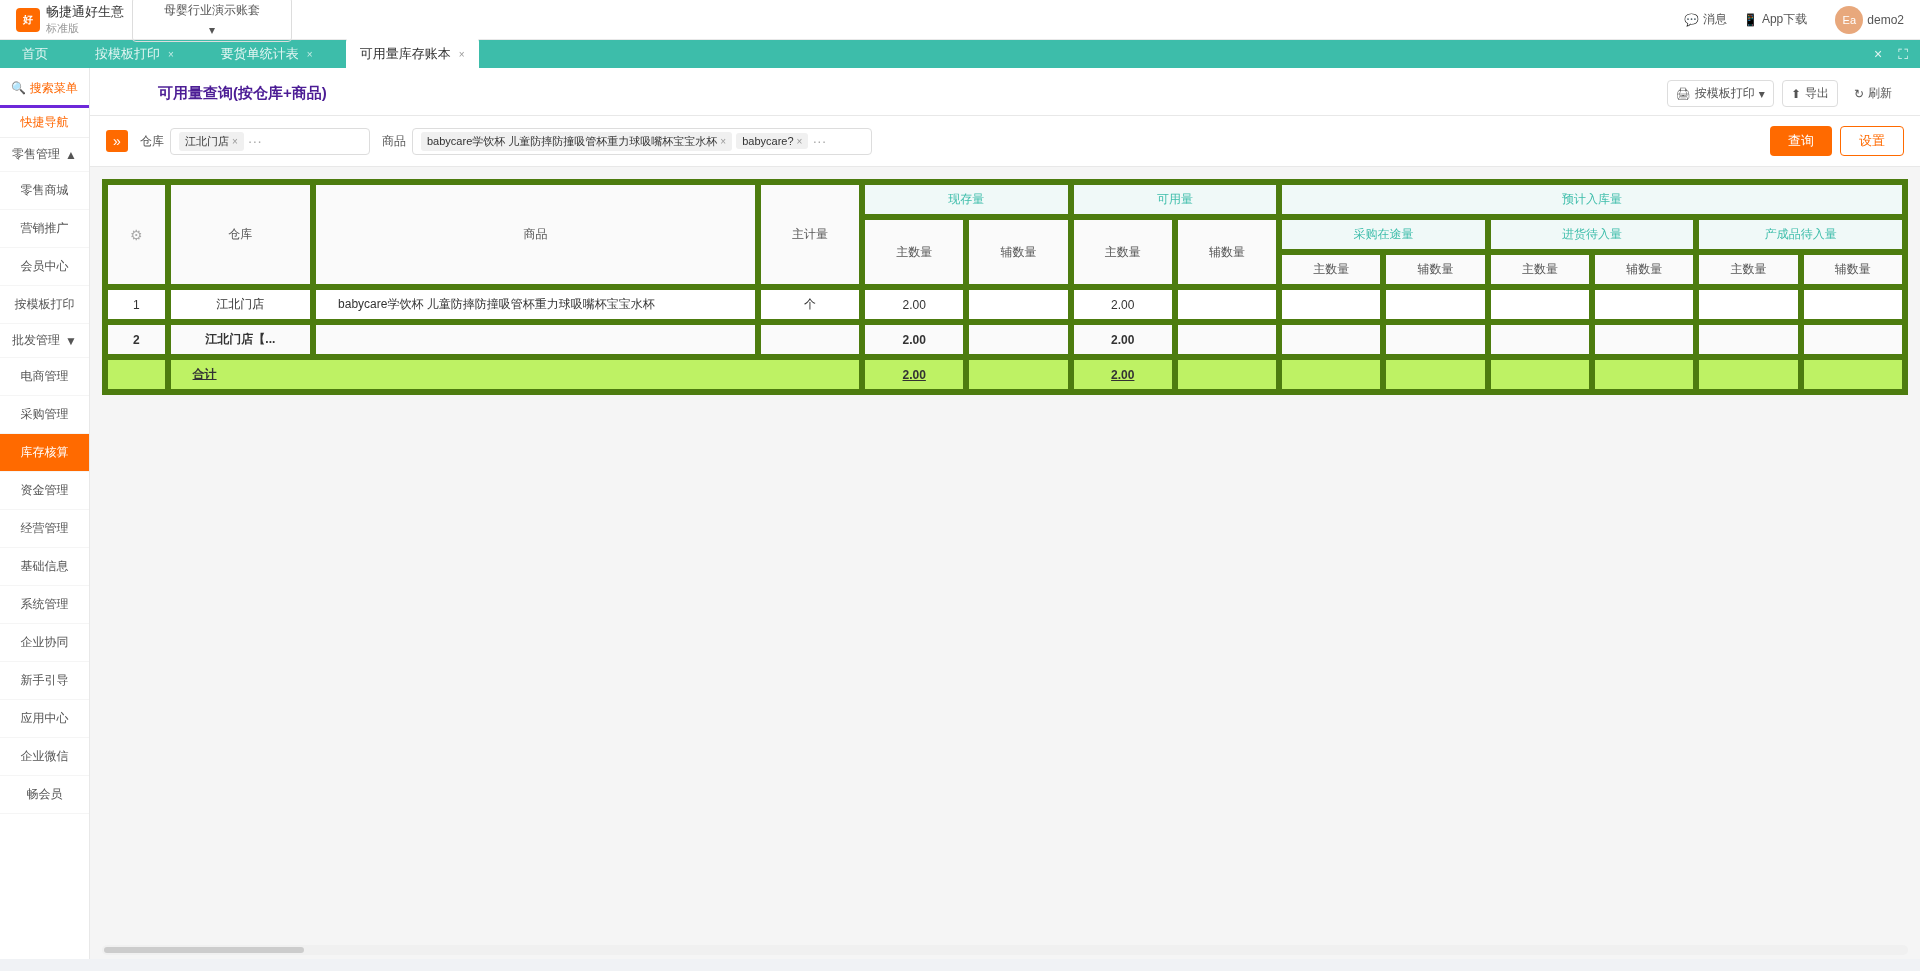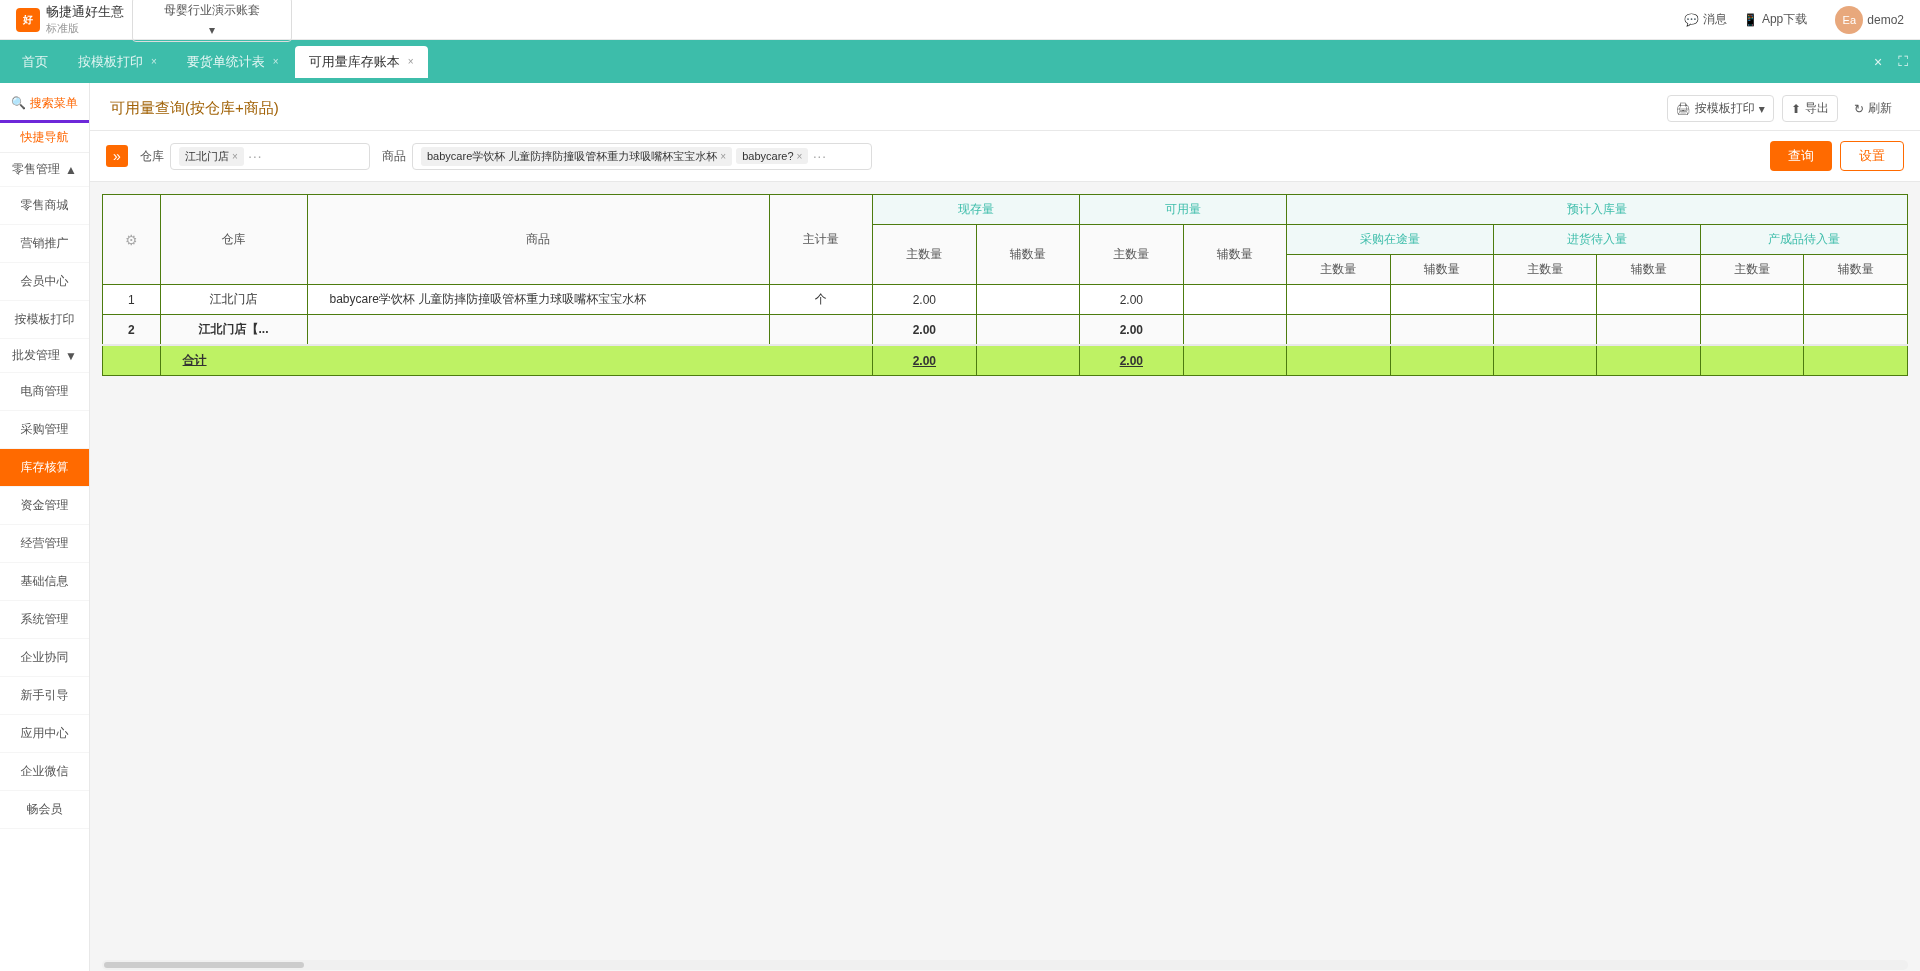--- a/index.html
+++ b/index.html
@@ -11,41 +11,41 @@
     .brand-logo { display: flex; align-items: center; gap: 6px; }
     .brand-icon { width: 24px; height: 24px; background: #ff6a00; border-radius: 4px; display: flex; align-items: center; justify-content: center; color: white; font-size: 10px; font-weight: bold; }
     .brand-name { font-size: 13px; color: #333; font-weight: 500; }
     .brand-sub { font-size: 11px; color: #999; }
     .industry-selector { display: flex; align-items: center; gap: 4px; padding: 4px 10px; border: 1px solid #ddd; border-radius: 4px; cursor: pointer; font-size: 12px; color: #555; min-width: 160px; justify-content: space-between; flex-direction: column; }
     .top-bar-right { display: flex; align-items: center; gap: 16px; }
     .top-action { display: flex; align-items: center; gap: 4px; cursor: pointer; color: #555; font-size: 12px; }
     .avatar { width: 28px; height: 28px; border-radius: 50%; background: #e8a87c; display: flex; align-items: center; justify-content: center; color: white; font-size: 11px; overflow: hidden; margin-left: 12px; }
 
     
-    .nav-tabs { height: 43px; background: #3dbdaa; display: flex; align-items: center; padding: 0 8px; gap: 2px; }
+    .nav-tabs { height: 28px; background: #3dbdaa; display: flex; align-items: center; padding: 0 8px; gap: 19px; }
     .nav-tab { padding: 0 14px; height: 32px; display: flex; align-items: center; gap: 6px; cursor: pointer; border-radius: 4px 4px 0 0; font-size: 13px; color: rgba(255,255,255,0.85); transition: background 0.2s; white-space: nowrap; }
     .nav-tab.active { background: #fff; color: #333; }
     .nav-tab .close-btn { font-size: 10px; color: rgba(255,255,255,0.7); cursor: pointer; margin-left: 2px; }
     .nav-tab.active .close-btn { color: #999; }
     .nav-tabs-right { margin-left: auto; display: flex; align-items: center; gap: 8px; }
     .nav-icon-btn { color: rgba(255,255,255,0.85); cursor: pointer; font-size: 14px; padding: 4px; }
 
     
     .layout { display: flex; height: calc(971px - 80px); }
     .sidebar { width: 90px; background: #fff; border-right: 1px solid #e8e8e8; display: flex; flex-direction: column; padding-top: 4px; flex-shrink: 0; }
     .sidebar-search { padding: 8px 10px; font-size: 12px; color: #f60; cursor: pointer; border-bottom: 3px solid #6d28d9; text-align: center; }
     .sidebar-nav { padding: 6px 0; font-size: 12px; color: #f60; cursor: pointer; text-align: center; border-bottom: 1px solid #f0f0f0; }
     .sidebar-item { padding: 10px 8px; display: flex; flex-direction: column; align-items: center; gap: 4px; cursor: pointer; font-size: 12px; color: #555; border-bottom: 1px solid #f5f5f5; transition: background 0.2s; }
     .sidebar-item.active { background: #ff6a00; color: #fff; }
     .sidebar-section { display: flex; flex-direction: row; align-items: center; justify-content: space-between; padding: 8px 12px; font-size: 12px; color: #555; cursor: pointer; border-bottom: 1px solid #f5f5f5; }
 
     
     .main-content { flex: 1; display: flex; flex-direction: column; overflow: hidden; background: #f5f5f5; }
     .page-header { background: #fff; padding: 12px 20px 8px; border-bottom: 1px solid #e8e8e8; display: flex; align-items: center; justify-content: space-between; }
-    .page-title { font-size: 15px; font-weight: 400; color: #a16207; }
+    .page-title { font-size: 15px; font-weight: 700; color: #4c1d95; margin-left: 48px; }
     .header-actions { display: flex; align-items: center; gap: 8px; }
     .btn-template { display: flex; align-items: center; gap: 4px; font-size: 12px; color: #555; cursor: pointer; padding: 4px 8px; border: 1px solid #ddd; border-radius: 4px; background: #fff; }
     .btn-export { display: flex; align-items: center; gap: 4px; font-size: 12px; color: #555; cursor: pointer; padding: 4px 8px; border: 1px solid #ddd; border-radius: 4px; background: #fff; }
     .btn-refresh { display: flex; align-items: center; gap: 4px; font-size: 12px; color: #555; cursor: pointer; padding: 4px 8px; }
 
     
     .filter-bar { background: #fff; padding: 10px 16px; border-bottom: 1px solid #e8e8e8; display: flex; align-items: center; gap: 12px; }
     .filter-expand-btn { width: 22px; height: 22px; background: #ff6a00; color: white; border: none; border-radius: 3px; cursor: pointer; display: flex; align-items: center; justify-content: center; font-size: 14px; flex-shrink: 0; }
     .filter-group { display: flex; align-items: center; gap: 6px; }
     .filter-label { font-size: 12px; color: #555; white-space: nowrap; }
@@ -53,21 +53,21 @@
     .filter-tag { display: flex; align-items: center; gap: 3px; background: #f0f0f0; padding: 2px 6px; border-radius: 3px; font-size: 11px; color: #333; }
     .filter-tag .tag-close { cursor: pointer; color: #999; font-size: 10px; }
     .filter-dots { color: #aaa; font-size: 14px; cursor: pointer; }
     .filter-actions { margin-left: auto; display: flex; gap: 8px; }
     .btn-query { background: #ff6a00; color: white; border: none; padding: 6px 18px; border-radius: 4px; cursor: pointer; font-size: 13px; }
     .btn-settings { background: #fff; color: #ff6a00; border: 1px solid #ff6a00; padding: 5px 18px; border-radius: 4px; cursor: pointer; font-size: 13px; }
 
     
     .table-container { flex: 1; overflow: auto; padding: 12px; }
     .data-table { width: 100%; border-collapse: collapse; background: #fff; font-size: 12px; }
-    .data-table th, .data-table td { border: 1px solid #4d7c0f; padding: 6px 22px; text-align: center; white-space: nowrap; }
+    .data-table th, .data-table td { border: 6px solid #4d7c0f; padding: 6px 22px; text-align: center; white-space: nowrap; }
     .data-table thead th { background: #fafafa; color: #555; font-weight: 500; }
     .data-table .th-main { background: #fafafa; }
     .data-table .th-group { background: #f0f9f8; color: #3dbdaa; }
     .data-table tbody tr:nth-child(even) { background: #fafafa; }
     .settings-col { width: 36px; }
     .gear-icon { color: #aaa; font-size: 14px; cursor: pointer; }
 
     
     .table-footer { background: #bef264; border-top: 2px solid #e8e8e8; text-decoration: underline; }
     .table-footer td { font-weight: 600; color: #333; }

